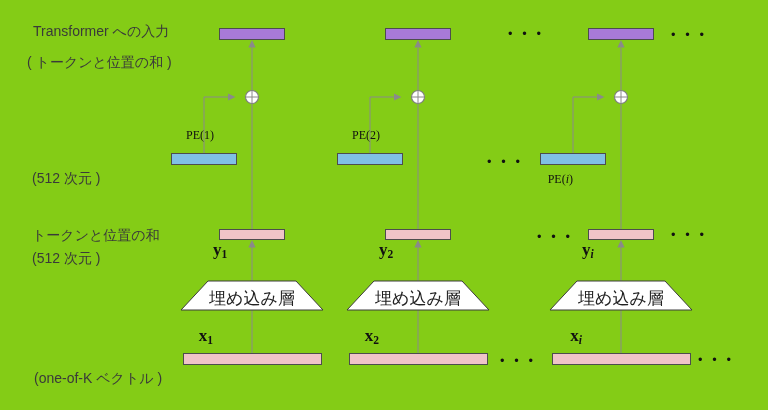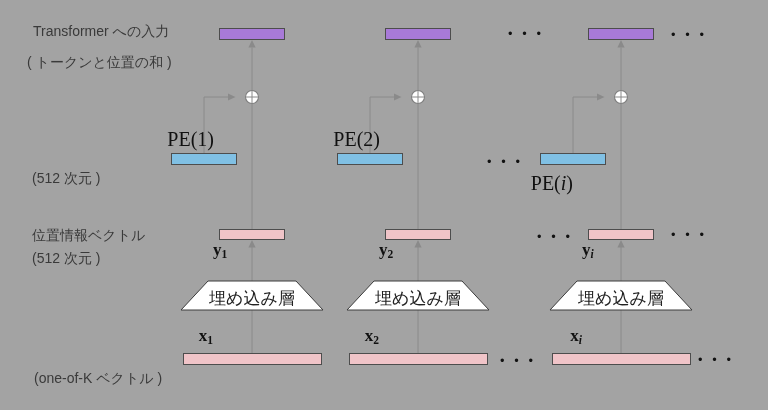--- a/index.html
+++ b/index.html
@@ -1,17 +1,17 @@
 <!DOCTYPE html>
 <html style="--purple: #a87ad8; --blue: #80c0e4; --pink: #f0c4c8; --outline: #4d4d4d; --line: #8a8a8a;"><head>
 <meta charset="utf-8">
 <style>
   html,body{margin:0;padding:0;background:#fff;}
   #canvas{
-    position:relative;width:768px;height:410px;background:#a3a3a3;overflow:hidden;
+    position:relative;width:768px;height:410px;background:#84cc16;overflow:hidden;
     font-family:"Liberation Sans","DejaVu Sans",sans-serif;color:#3a3a3a;
   }
   
   .row-label{position:absolute;font-size:14px;line-height:19px;white-space:nowrap;color:#3a3a3a;}
   #lbl-top-1{left:33px;top:22px;}
   #lbl-top-2{left:27px;top:45px;margin-top:8px;}
   #lbl-pe-1{left:32px;top:147px;}
   #lbl-pe-2{left:32px;top:169px;}
   #lbl-emb-1{left:32px;top:226px;}
   #lbl-emb-2{left:32px;top:249px;}
@@ -21,21 +21,21 @@
   .col{position:absolute;top:0;width:190px;height:410px;}
   .col-1{left:157px;} .col-2{left:323px;} .col-3{left:526px;}
   .col-svg{position:absolute;left:0;top:0;width:190px;height:410px;}
   .box{position:absolute;box-sizing:border-box;border:1px solid var(--outline,#4d4d4d);}
   .purple-box{left:62px;top:28px;width:66px;height:12px;background:var(--purple,#a87ad8);}
   .blue-box{left:14px;top:153px;width:66px;height:12px;background:var(--blue,#80c0e4);}
   .pink-box-y{left:62px;top:229px;width:66px;height:11px;background:var(--pink,#f0c4c8);}
   .pink-box-x{left:26px;top:353px;width:139px;height:12px;background:var(--pink,#f0c4c8);}
   
   .math{font-family:"Liberation Serif","DejaVu Serif",serif;color:#111;}
-  .pe-lbl{position:absolute;left:0;top:128px;width:57px;text-align:right;font-size:20px;white-space:nowrap;}
+  .pe-lbl{position:absolute;left:0;top:128px;width:57px;text-align:right;font-size:12px;white-space:nowrap;}
   .col-3 .pe-lbl{width:47px;margin-top:44px;}
   .vec-lbl{position:absolute;font-size:17px;font-weight:700;white-space:nowrap;}
   .y-lbl{left:56px;top:217px;margin-top:23px;}
   .x-lbl{left:10px;top:326px;width:46px;text-align:right;font-family:Liberation Serif, serif;}
   .math-sub{font-size:11.5px;vertical-align:-3px;font-weight:700;}
   .col-3 .math-sub,.col-3 .pe-index{font-style:italic;}
   
   .trap-lbl{position:absolute;left:45px;top:287px;width:100px;text-align:center;
     font-size:17px;color:#222;white-space:nowrap;}
   
@@ -55,21 +55,21 @@
   polygon.trap{fill:#fff;stroke:#3c3c3c;stroke-width:1;}
 </style>
 </head>
 <body>
 
 <div id="canvas">
 
   <div class="row-label" id="lbl-top-1">Transformer への入力</div>
   <div class="row-label" id="lbl-top-2">( トークンと位置の和 )</div>
   <div class="row-label" id="lbl-pe-2">(512 次元 )</div>
-  <div class="row-label" id="lbl-emb-1">位置情報ベクトル</div>
+  <div class="row-label" id="lbl-emb-1">トークンと位置の和</div>
   <div class="row-label" id="lbl-emb-2">(512 次元 )</div>
   <div class="row-label" id="lbl-tok-2">(one-of-K ベクトル )</div>
 
   <div class="col col-1">
     <svg class="col-svg" viewBox="0 0 190 410">
       <line x1="95" y1="353" x2="95" y2="310"></line>
       <line x1="95" y1="281" x2="95" y2="247"></line>
       <polygon class="arrow" points="95,240 91.4,247.5 98.6,247.5"></polygon>
       <line x1="95" y1="229" x2="95" y2="104"></line>
       <line x1="95" y1="90" x2="95" y2="47.5"></line>

